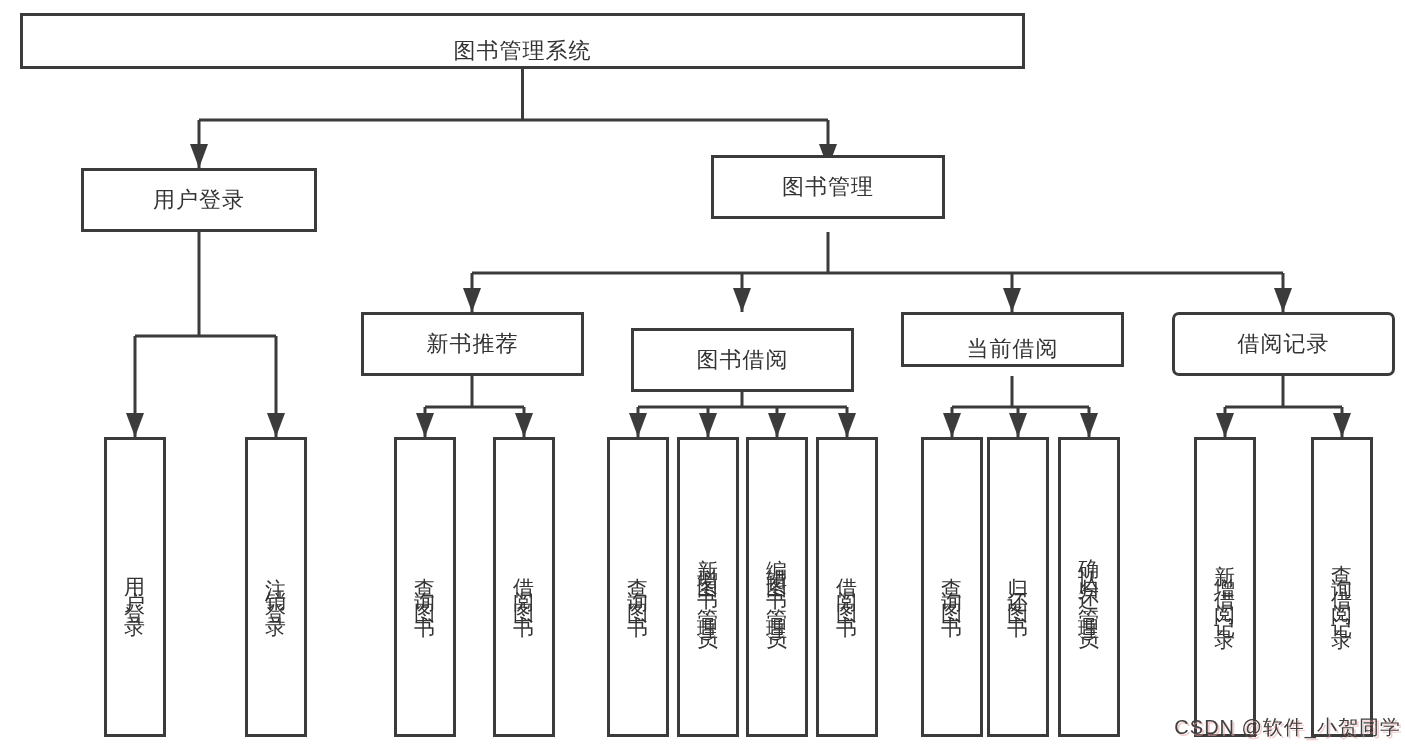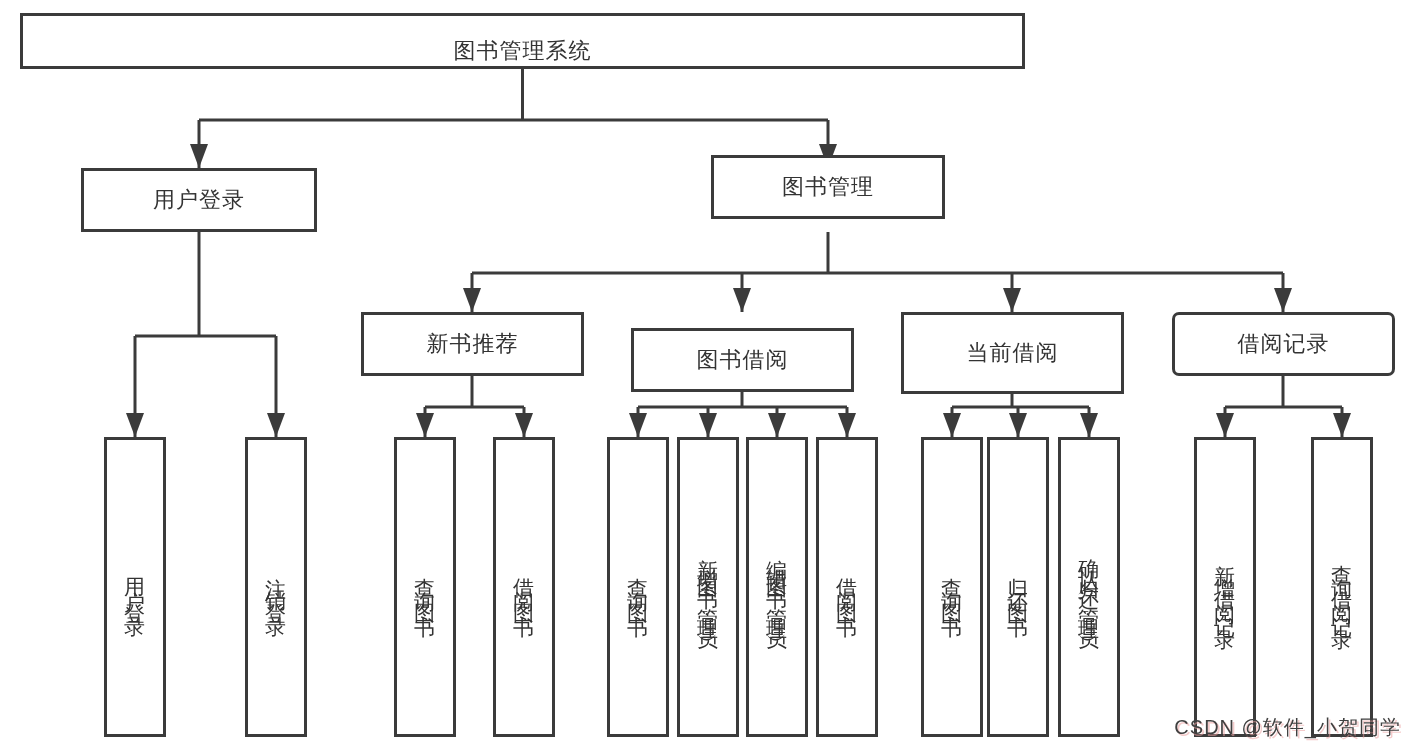--- a/index.html
+++ b/index.html
@@ -104,21 +104,21 @@
   <div class="node" style="left:711px; top:155px; width:234px; height:64px;">
     <span>图书管理</span>
   </div>
 
   <div class="node" style="left:361px; top:312px; width:223px; height:64px;">
     <span>新书推荐</span>
   </div>
   <div class="node" style="left:631px; top:312px; width:223px; height:64px;margin-top:16px;">
     <span>图书借阅</span>
   </div>
-  <div class="node" style="left:901px; top:312px; width:223px; height:82px;">
+  <div class="node" style="left:901px; top:312px; width:223px; height:55px;align-items:flex-end;">
     <span>当前借阅</span>
   </div>
   <div class="node" style="left:1172px; top:312px; width:223px; height:64px;border-radius:7px;">
     <span>借阅记录</span>
   </div>
 
   <div class="leaf" style="left:104px;">
     <span class="vtext">用户登录</span>
   </div>
   <div class="leaf" style="left:245px;">

